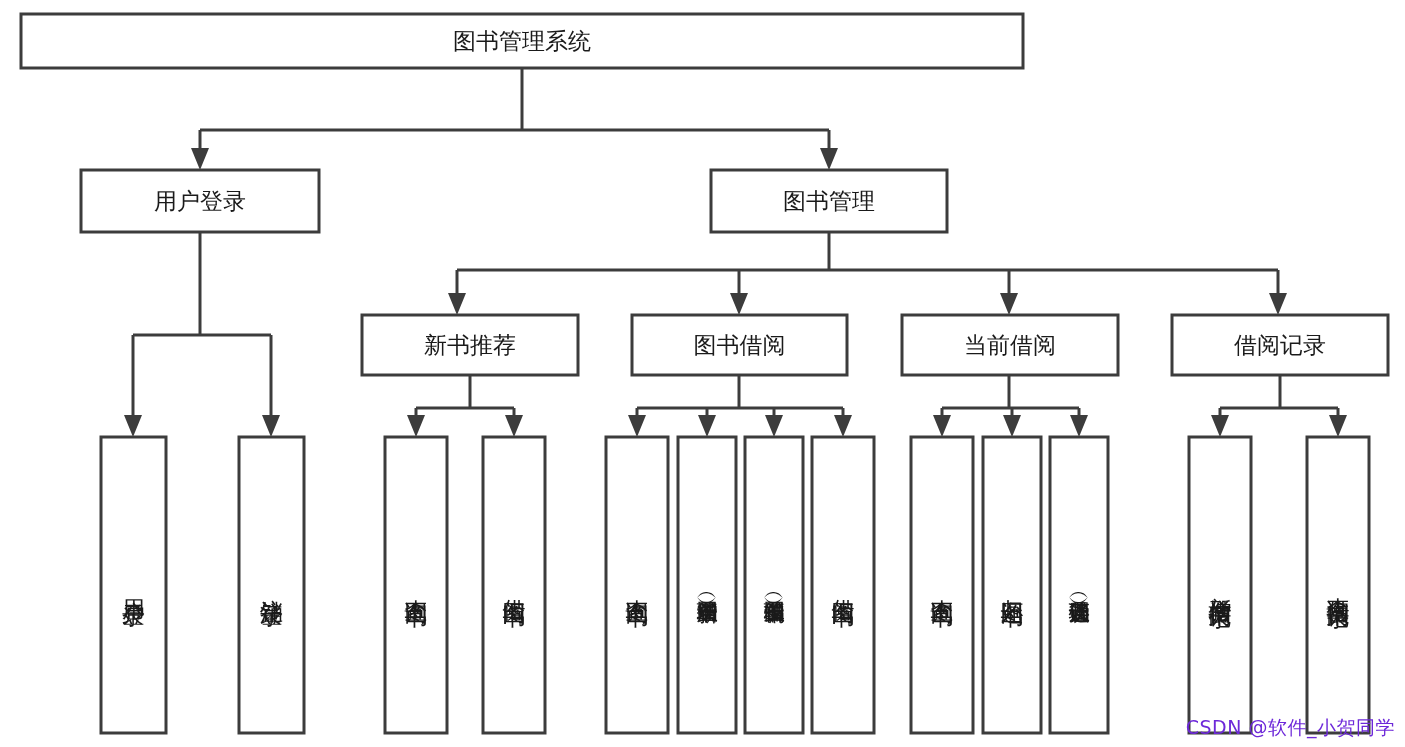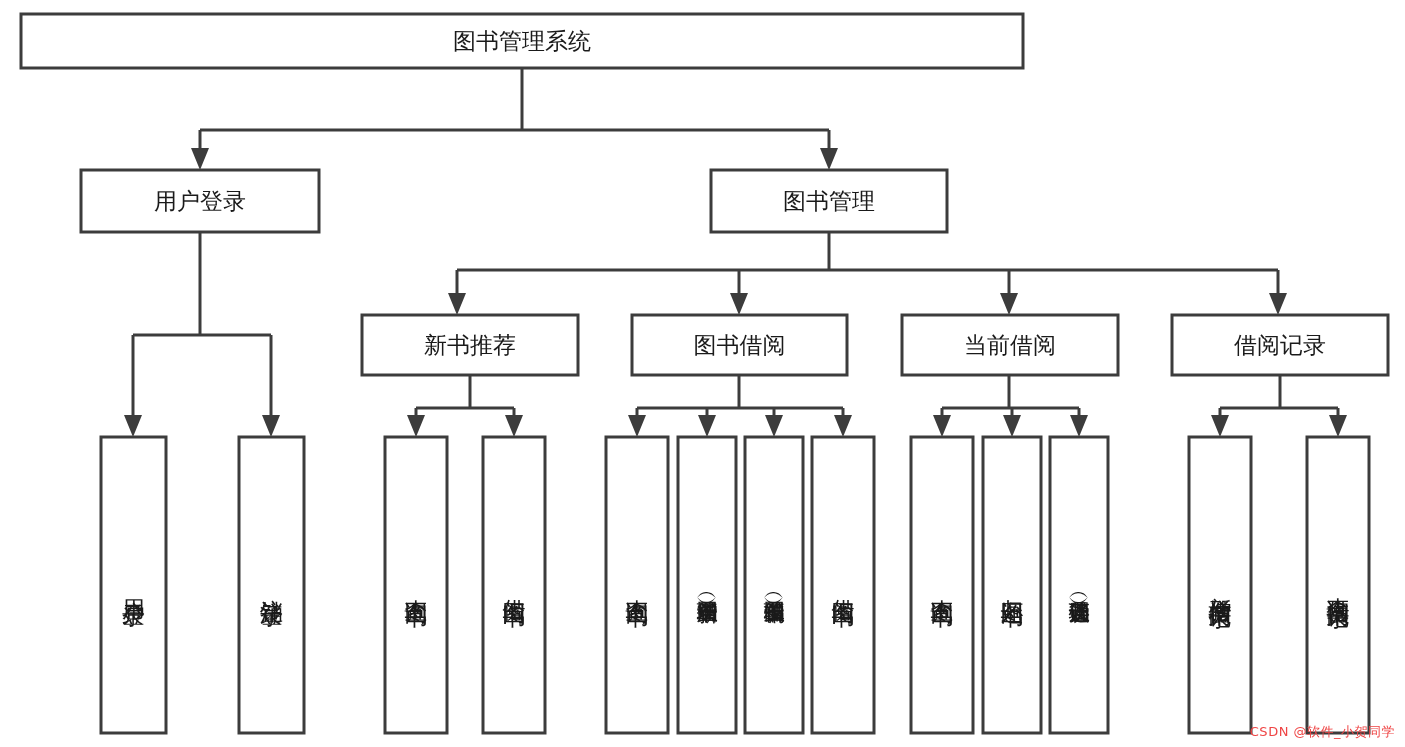--- a/index.html
+++ b/index.html
@@ -64,22 +64,22 @@
     justify-content: center;
     text-align: center;
     white-space: nowrap;
     pointer-events: none;
   }
   .watermark {
     position: absolute;
     right: 10px;
     bottom: 6px;
     font-family: "DejaVu Sans", "Liberation Sans", sans-serif;
-    font-size: 13px;
-    color: #ef4444;
+    font-size: 19px;
+    color: #6d28d9;
     white-space: nowrap;
     letter-spacing: 0.5px;
   }
 </style>
 </head>
 <body>
 
 <div id="diagram-root">
   <svg id="tree-svg" viewBox="0 0 1405 747">
     <g id="connector-layer">

